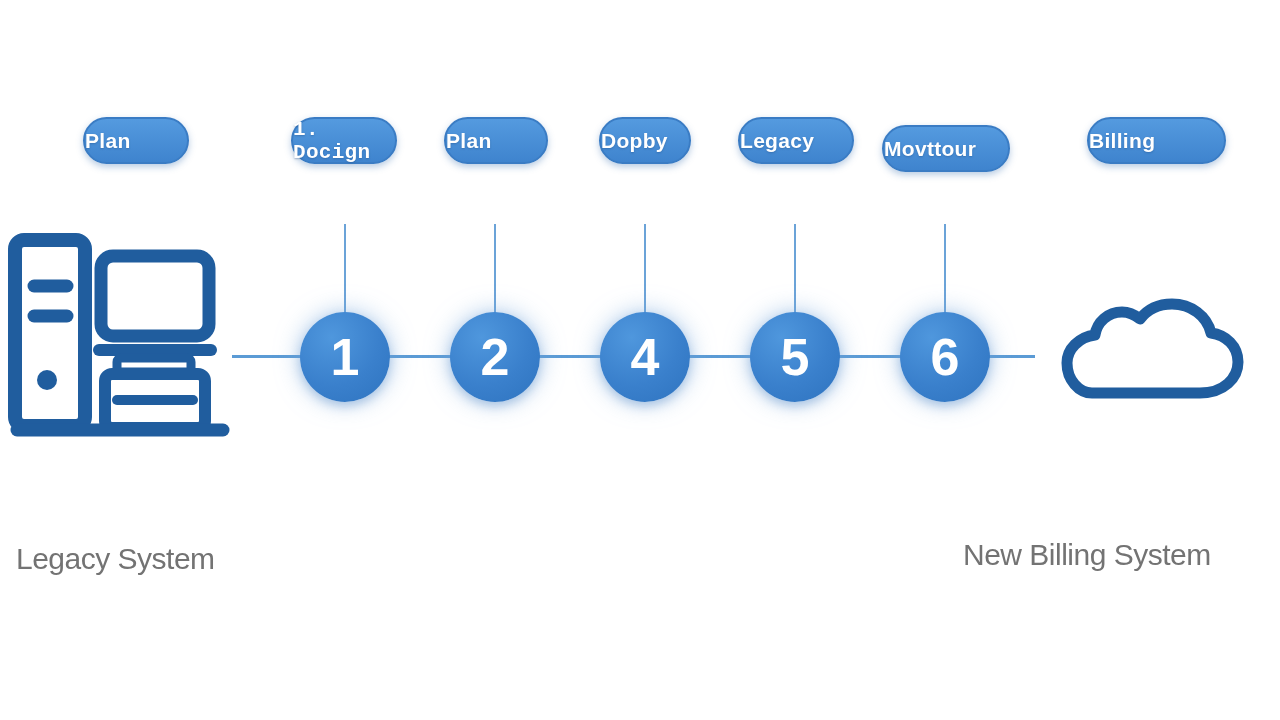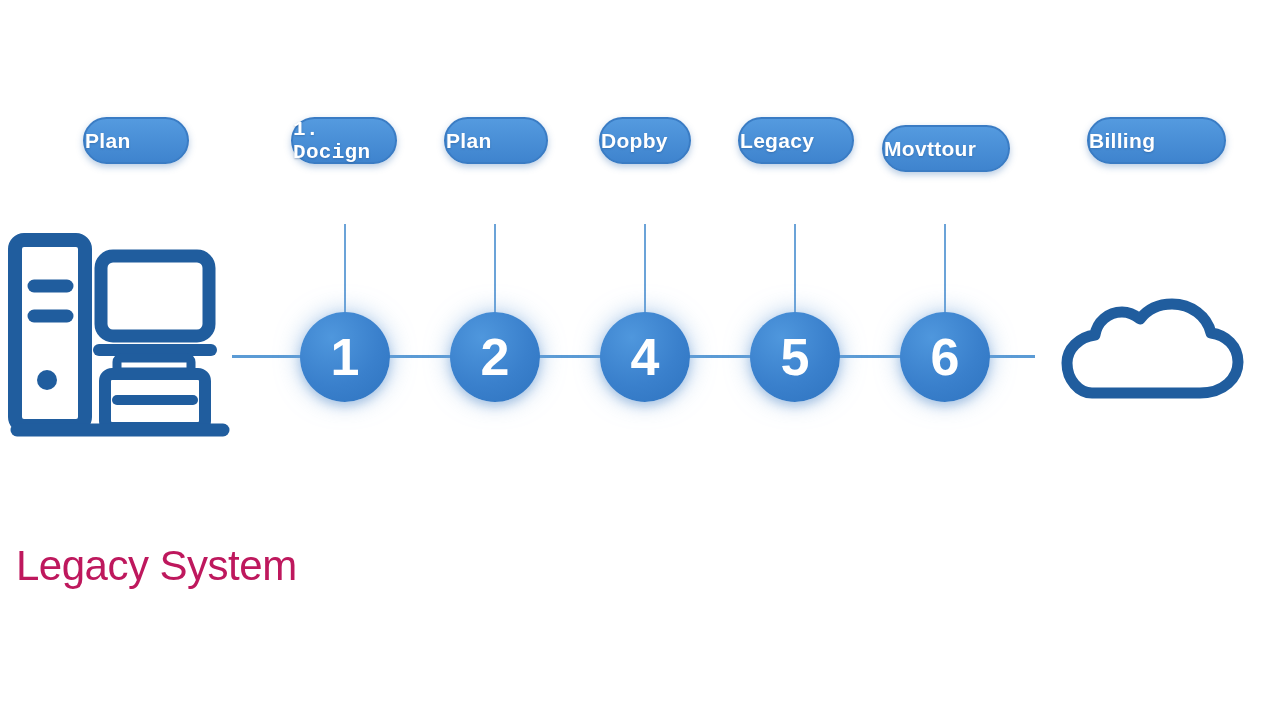--- a/index.html
+++ b/index.html
@@ -101,22 +101,22 @@
   .cloud-icon {
     position: absolute;
     left: 1042px;
     top: 290px;
     z-index: 2;
   }
 
   
   .system-label {
     position: absolute;
-    color: #be185d;
-    font-size: 42px;
+    color: #737373;
+    font-size: 30px;
     font-weight: 500;
     letter-spacing: -0.5px;
     white-space: nowrap;
   }
   .label-left  { left: 16px;  top: 542px; }
   .label-right { left: 963px; top: 538px; }
 </style>
 </head>
 <body>
 
@@ -186,14 +186,15 @@
     </svg>
   </div>
 
   <div class="cloud-icon">
     <svg width="206" height="114" viewBox="0 0 206 114" fill="none" xmlns="http://www.w3.org/2000/svg">
       <path d="M50 103 H158 C182 103 196 88 196 72 C196 56 184 45 169 43 C165 26 149 14 130 14 C116 14 105 20 98 29 C93 25 87 22 80 22 C66 22 55 32 53 45 C37 47 25 59 25 73 C25 90 37 103 50 103 Z" fill="#ffffff" stroke="#205d9e" stroke-width="11" stroke-linejoin="round"></path>
     </svg>
   </div>
 
   <div class="system-label label-left">Legacy System</div>
+  <div class="system-label label-right">New Billing System</div>
 
 </div>
 
 </body></html>

